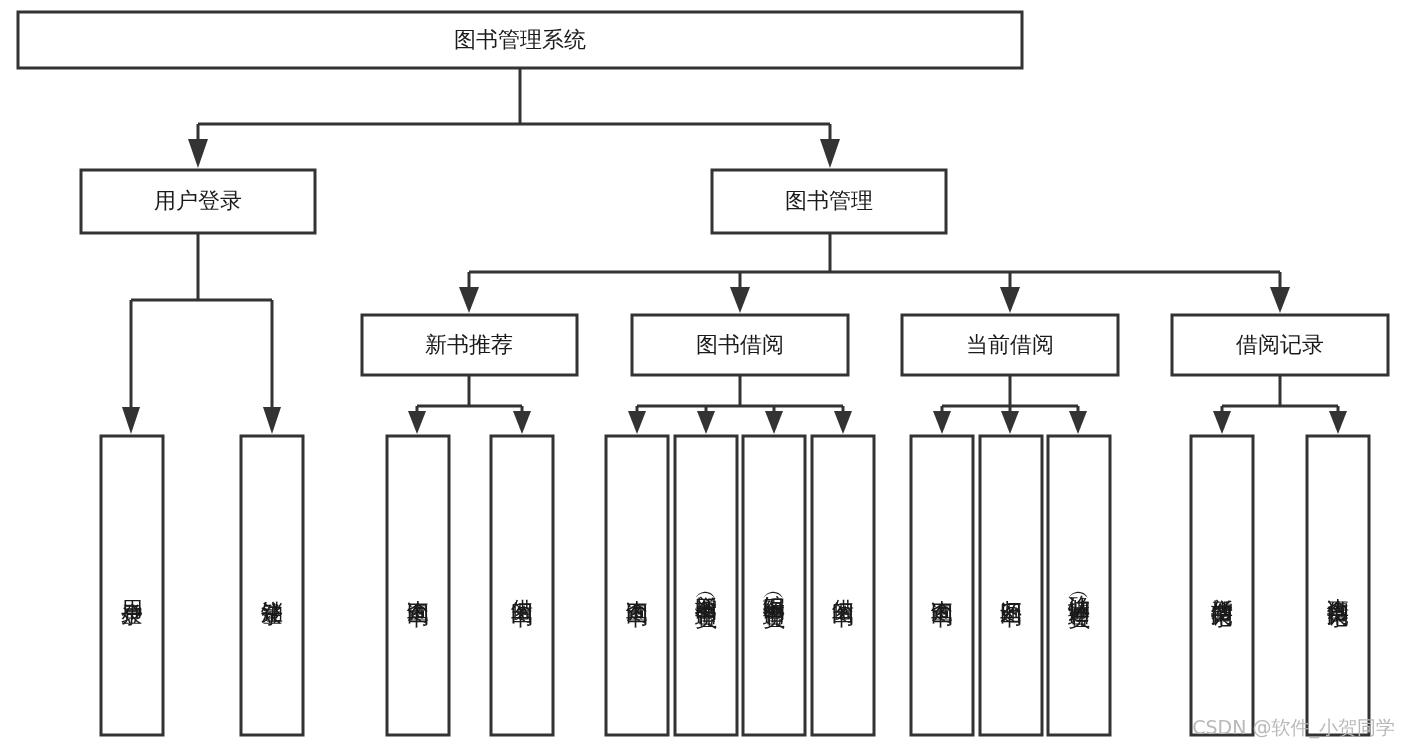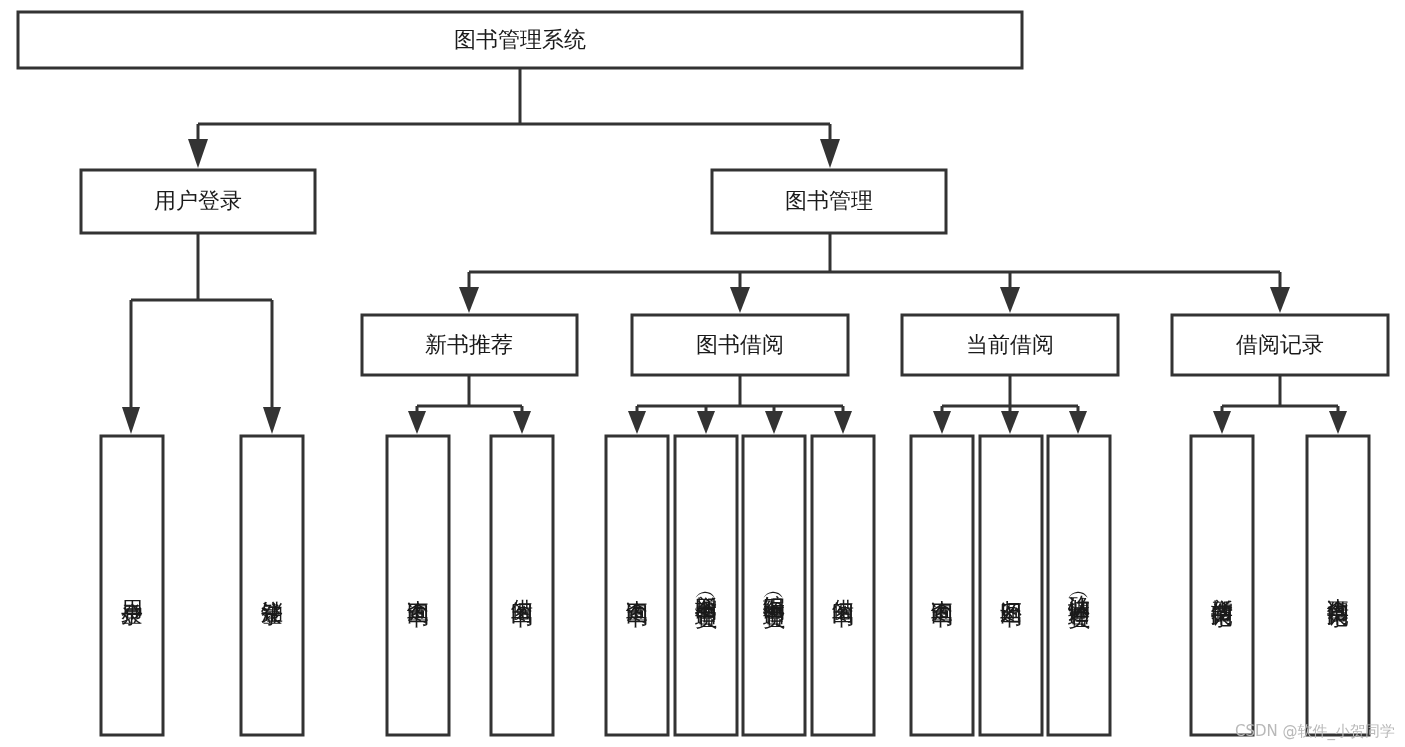--- a/index.html
+++ b/index.html
@@ -62,21 +62,21 @@
     color: #1a1a1a;
     letter-spacing: 2px;
     white-space: nowrap;
     pointer-events: none;
   }
   .watermark {
     position: absolute;
     right: 10px;
     bottom: 6px;
     font-family: "DejaVu Sans", "Liberation Sans", sans-serif;
-    font-size: 15px;
+    font-size: 19px;
     color: #b9b9b9;
     white-space: nowrap;
   }
 </style>
 </head>
 <body>
 
 <div id="diagram-root">
 
   <svg id="diagram-svg" viewBox="0 0 1405 747">

